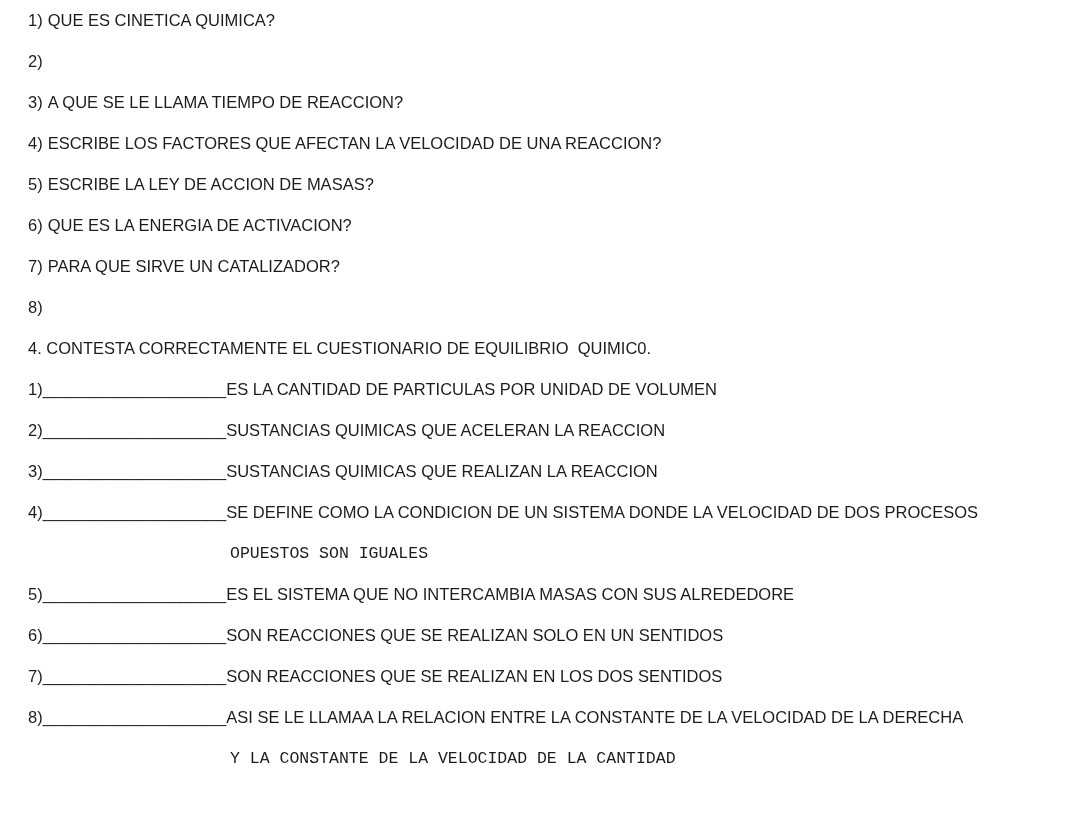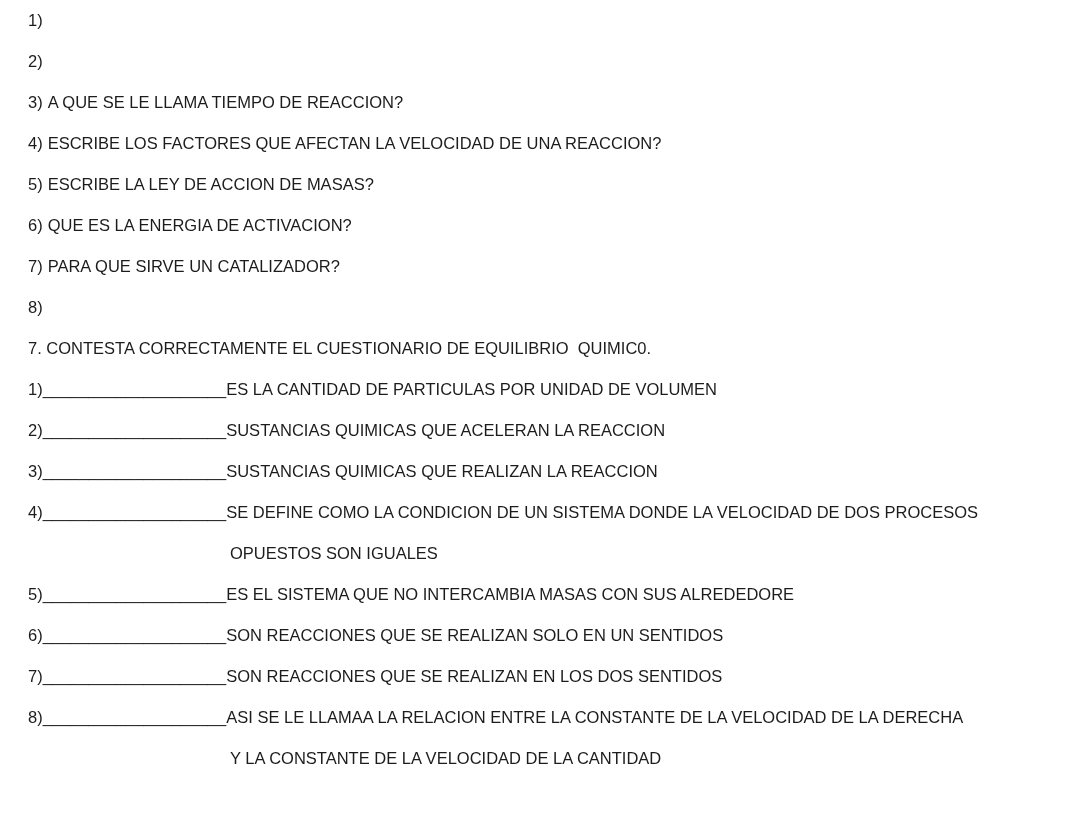--- a/index.html
+++ b/index.html
@@ -29,29 +29,31 @@
     white-space: pre;
   }
   .q .num {
     margin-right: 5px;
   }
   .blank {
     letter-spacing: 0;
   }
   .cont {
     padding-left: 202px;
+    font-family: Liberation Mono, monospace;
   }
 </style>
 </head>
 <body>
 
 <div class="page">
 
   <div class="line q">
     <span class="num">1)</span>
+    <span class="txt">QUE ES CINETICA QUIMICA?</span>
   </div>
   <div class="line q">
     <span class="num">2)</span>
   </div>
   <div class="line q">
     <span class="num">3)</span>
     <span class="txt">A QUE SE LE LLAMA TIEMPO DE REACCION?</span>
   </div>
   <div class="line q">
     <span class="num">4)</span>
@@ -67,21 +69,21 @@
   </div>
   <div class="line q">
     <span class="num">7)</span>
     <span class="txt">PARA QUE SIRVE UN CATALIZADOR?</span>
   </div>
   <div class="line q">
     <span class="num">8)</span>
   </div>
 
   <div class="line">
-    <span>7. CONTESTA CORRECTAMENTE EL CUESTIONARIO DE EQUILIBRIO  QUIMIC0.</span>
+    <span>4. CONTESTA CORRECTAMENTE EL CUESTIONARIO DE EQUILIBRIO  QUIMIC0.</span>
   </div>
 
   <div class="line f">
     <span class="num">1)</span>
     <span class="blank">____________________</span>
     <span class="txt">ES LA CANTIDAD DE PARTICULAS POR UNIDAD DE VOLUMEN</span>
   </div>
   <div class="line f">
     <span class="num">2)</span>
     <span class="blank">____________________</span>

